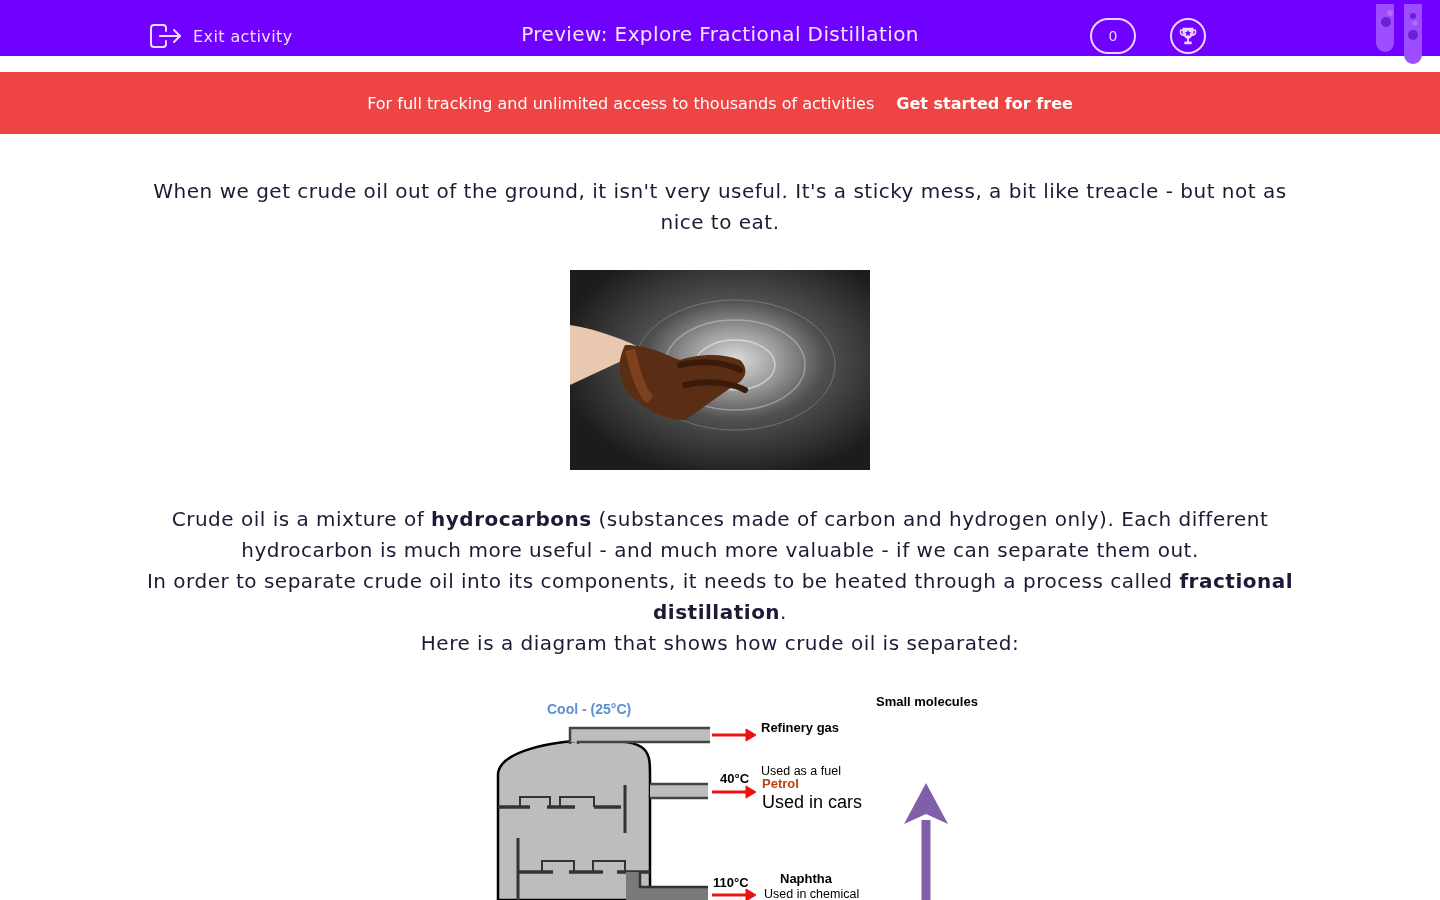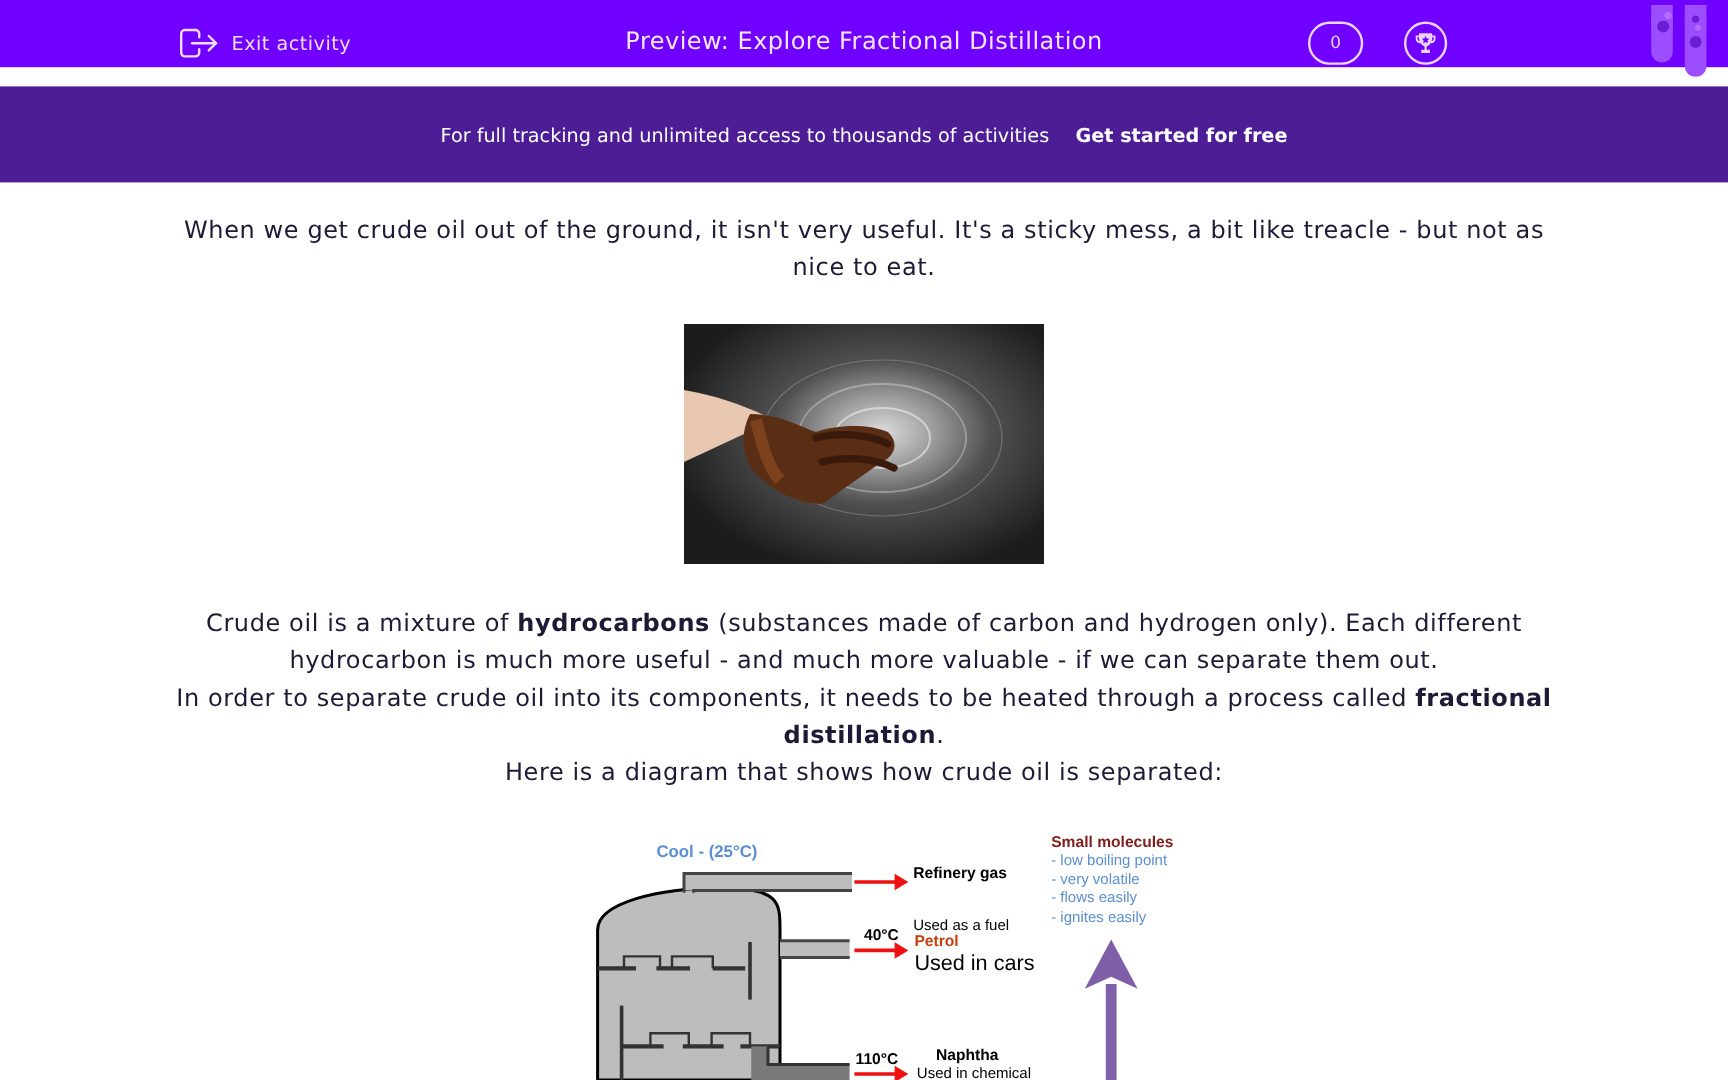--- a/index.html
+++ b/index.html
@@ -33,22 +33,22 @@
   }
   .trophy {
     position: absolute; left: 1170px; top: 18px; width: 36px; height: 36px;
     border: 2px solid #ead4ff; border-radius: 50%;
     display: flex; align-items: center; justify-content: center;
   }
   .trophy svg { width: 22px; height: 22px; }
   .logo { position: absolute; left: 1372px; top: 4px; width: 56px; height: 60px; }
 
   .banner {
-    position: absolute; left: 0; top: 72px; width: 1440px; height: 80px;
-    background: #4c1d95; color: #ffffff;
+    position: absolute; left: 0; top: 72px; width: 1440px; height: 62px;
+    background: #ef4444; color: #ffffff;
     display: flex; align-items: center; justify-content: center;
     font-size: 16px;
   }
   .banner b { font-weight: bold; margin-left: 22px; cursor: pointer; }
 
   .content {
     position: absolute; left: 140px; top: 176px; width: 1160px;
     text-align: center; font-size: 20px; line-height: 31px; letter-spacing: 0.5px;
     color: #1e1a35;
   }
@@ -182,20 +182,14 @@
   <div class="dtext" style="left:271px;top:46px;font-size:12.5px;color:#000;margin-top:28px;">Used as a fuel</div>
 
   <div class="dtext" style="left:230px;top:81px;font-size:13px;font-weight:bold;color:#000;">40°C</div>
   <div class="dtext" style="left:272px;top:86px;font-size:13px;font-weight:bold;color:#c2410c;">Petrol</div>
   <div class="dtext" style="left:272px;top:102px;font-size:18px;color:#000;">Used in cars</div>
 
   <div class="dtext" style="left:223px;top:185px;font-size:13px;font-weight:bold;color:#000;">110°C</div>
   <div class="dtext" style="left:274px;top:181px;font-size:13px;font-weight:bold;color:#000;margin-left:16px;">Naphtha</div>
   <div class="dtext" style="left:274px;top:197px;font-size:12.5px;color:#000;">Used in chemical</div>
 
-  <div class="dtext" style="left:386px;top:4px;font-size:13px;font-weight:bold;color:#7f1d1d;">Small molecules</div>
-  <div class="dtext" style="left:386px;top:20px;font-size:12.5px;color:#5b8fd0;line-height:15.5px;">
-    <div>- low boiling point</div>
-    <div>- very volatile</div>
-    <div>- flows easily</div>
-    <div>- ignites easily</div>
-  </div>
+  <div class="dtext" style="left:386px;top:4px;font-size:13px;font-weight:bold;color:#000000;">Small molecules</div>
 </div>
 
 </body></html>

